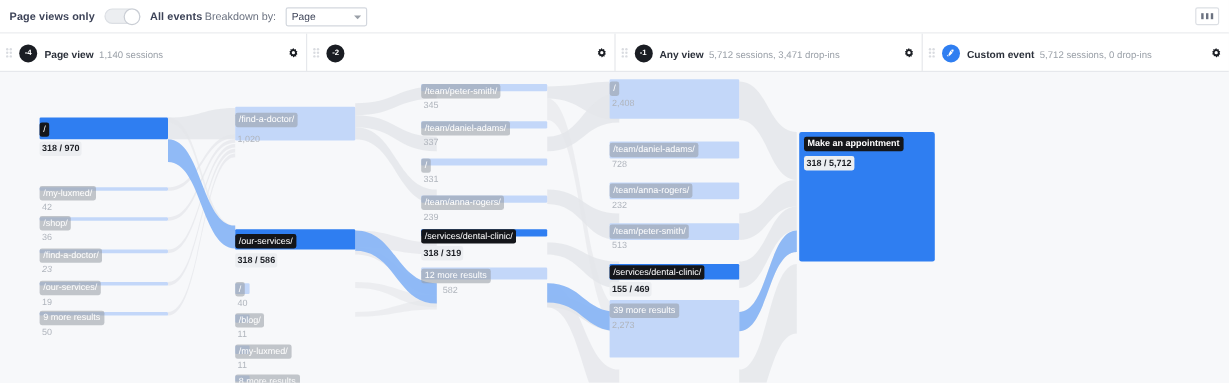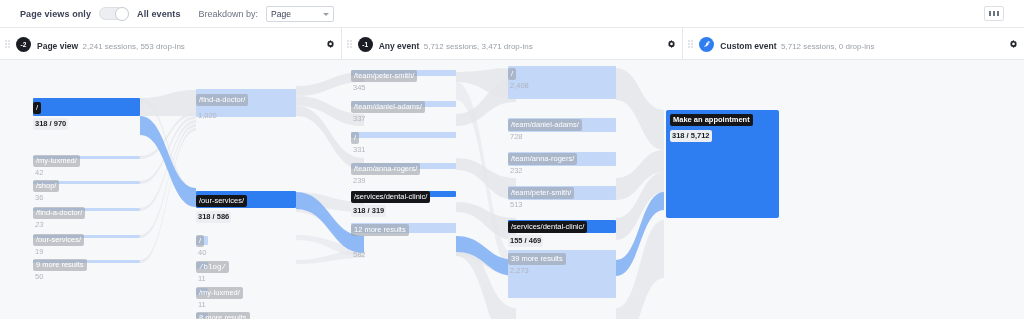--- a/index.html
+++ b/index.html
@@ -10,38 +10,38 @@
     overflow: hidden;
   }
 
   
   .toolbar {
     position: absolute; left: 0; top: 0;
     width: 1024px; height: 28px;
     background: #ffffff;
     border-bottom: 1px solid #e6e8ec;
     display: flex; align-items: center;
-    padding: 0 20px;
+    padding: 0 8px;
   }
   .tb-label {
     font-size: 9px; font-weight: bold; color: #3c4257;
     letter-spacing: .1px; white-space: nowrap;
   }
   .toggle {
     width: 30px; height: 13px; border-radius: 7px;
     background: #eceef1; border: 1px solid #dcdfe4;
     margin: 0 8px; position: relative; flex: 0 0 auto;
   }
   .toggle .knob {
     position: absolute; right: -1px; top: -1px;
     width: 14px; height: 14px; border-radius: 50%;
     background: #ffffff; border: 1px solid #c9cdd4;
   }
   .tb-sub {
-    font-size: 9px; color: #6b7280; margin-left: 18px; white-space: nowrap;
+    font-size: 9px; color: #6b7280; margin-left: 2px; white-space: nowrap;
   }
   .select {
     margin-left: 8px;
     width: 68px; height: 16px;
     border: 1px solid #d3d7de; border-radius: 2px;
     background: #fff;
     font-size: 8.5px; color: #3c4257;
     display: flex; align-items: center;
     padding: 0 4px; position: relative;
   }
@@ -150,56 +150,73 @@
   </div>
   <div class="more-btn">
     <i></i>
     <i></i>
     <i></i>
   </div>
 </div>
 
 <div class="steps">
 
-
-
   <div class="step">
     <span class="grip">
         <b></b>
         <b></b>
         <b></b>
         <b></b>
         <b></b>
         <b></b>
       </span>
-    <span class="badge">-2</span>
+    <span class="badge">-4</span>
     <span class="step-txt">
       <span class="step-title">Page view</span>
-      <span class="step-sub">2,241 sessions, 553 drop-ins</span>
+      <span class="step-sub">1,140 sessions</span>
     </span>
     <span class="gear">
       <svg viewBox="0 0 16 16" width="9" height="9">
           <path fill="#1a1d23" d="M8 0l1.1 2.1 2.3-.5.5 2.3L14 5l-1.1 2.1L14 9.2l-2.1 1.1.5 2.3-2.3-.5L8 14l-1.1-2.1-2.3.5-.5-2.3L2 9.2l1.1-2.1L2 5l2.1-1.1-.5-2.3 2.3.5z"></path>
           <circle cx="8" cy="7" r="2.4" fill="#fff"></circle>
         </svg>
     </span>
   </div>
 
+
+  <div class="step">
+    <span class="grip">
+        <b></b>
+        <b></b>
+        <b></b>
+        <b></b>
+        <b></b>
+        <b></b>
+      </span>
+    <span class="badge">-2</span>
+    <span class="gear">
+      <svg viewBox="0 0 16 16" width="9" height="9">
+          <path fill="#1a1d23" d="M8 0l1.1 2.1 2.3-.5.5 2.3L14 5l-1.1 2.1L14 9.2l-2.1 1.1.5 2.3-2.3-.5L8 14l-1.1-2.1-2.3.5-.5-2.3L2 9.2l1.1-2.1L2 5l2.1-1.1-.5-2.3 2.3.5z"></path>
+          <circle cx="8" cy="7" r="2.4" fill="#fff"></circle>
+        </svg>
+    </span>
+  </div>
+
   <div class="step">
     <span class="grip">
         <b></b>
         <b></b>
         <b></b>
         <b></b>
         <b></b>
         <b></b>
       </span>
     <span class="badge">-1</span>
     <span class="step-txt">
-      <span class="step-title">Any event</span>
+      <span class="step-title">Any view</span>
       <span class="step-sub">5,712 sessions, 3,471 drop-ins</span>
     </span>
     <span class="gear">
       <svg viewBox="0 0 16 16" width="9" height="9">
           <path fill="#1a1d23" d="M8 0l1.1 2.1 2.3-.5.5 2.3L14 5l-1.1 2.1L14 9.2l-2.1 1.1.5 2.3-2.3-.5L8 14l-1.1-2.1-2.3.5-.5-2.3L2 9.2l1.1-2.1L2 5l2.1-1.1-.5-2.3 2.3.5z"></path>
           <circle cx="8" cy="7" r="2.4" fill="#fff"></circle>
         </svg>
     </span>
   </div>
 
@@ -317,21 +334,21 @@
     <span class="lbl" style="top:4px;">/our-services/</span>
     <span class="val" style="top:20px;">318 / 586</span>
   </div>
   <div class="node lite" style="left:196px; top:176px;">
     <span class="bar" style="width:12px; height:9px;"></span>
     <span class="lbl" style="top:-1px;">/</span>
     <span class="val" style="top:11px;">40</span>
   </div>
   <div class="node lite" style="left:196px; top:202px;">
     <span class="bar" style="width:12px; height:7px;"></span>
-    <span class="lbl" style="top:-1px;font-family:Liberation Mono, monospace;">/blog/</span>
+    <span class="lbl" style="top:-1px;">/blog/</span>
     <span class="val" style="top:11px;">11</span>
   </div>
   <div class="node lite" style="left:196px; top:228px;">
     <span class="bar" style="width:12px; height:7px;"></span>
     <span class="lbl" style="top:-1px;">/my-luxmed/</span>
     <span class="val" style="top:11px;">11</span>
   </div>
   <div class="node lite" style="left:196px; top:253px;">
     <span class="bar" style="width:12px; height:5px;"></span>
     <span class="lbl" style="top:-1px;">8 more results</span>
@@ -359,21 +376,21 @@
     <span class="val" style="top:12px;">239</span>
   </div>
   <div class="node sel" style="left:351px; top:131px;">
     <span class="bar" style="width:105px; height:6px;"></span>
     <span class="lbl" style="top:0px;">/services/dental-clinic/</span>
     <span class="val" style="top:14px;">318 / 319</span>
   </div>
   <div class="node lite" style="left:351px; top:163px;">
     <span class="bar" style="width:105px; height:10px;"></span>
     <span class="lbl" style="top:1px;">12 more results</span>
-    <span class="val" style="top:26px;">582</span>
+    <span class="val" style="top:13px;margin-left:16px;">582</span>
   </div>
 
   <div class="node lite" style="left:508px; top:6px;">
     <span class="bar" style="width:108px; height:33px;"></span>
     <span class="lbl" style="top:2px;">/</span>
     <span class="val" style="top:14px;">2,408</span>
   </div>
   <div class="node lite" style="left:508px; top:58px;">
     <span class="bar" style="width:108px; height:14px;"></span>
     <span class="lbl" style="top:1px;">/team/daniel-adams/</span>

